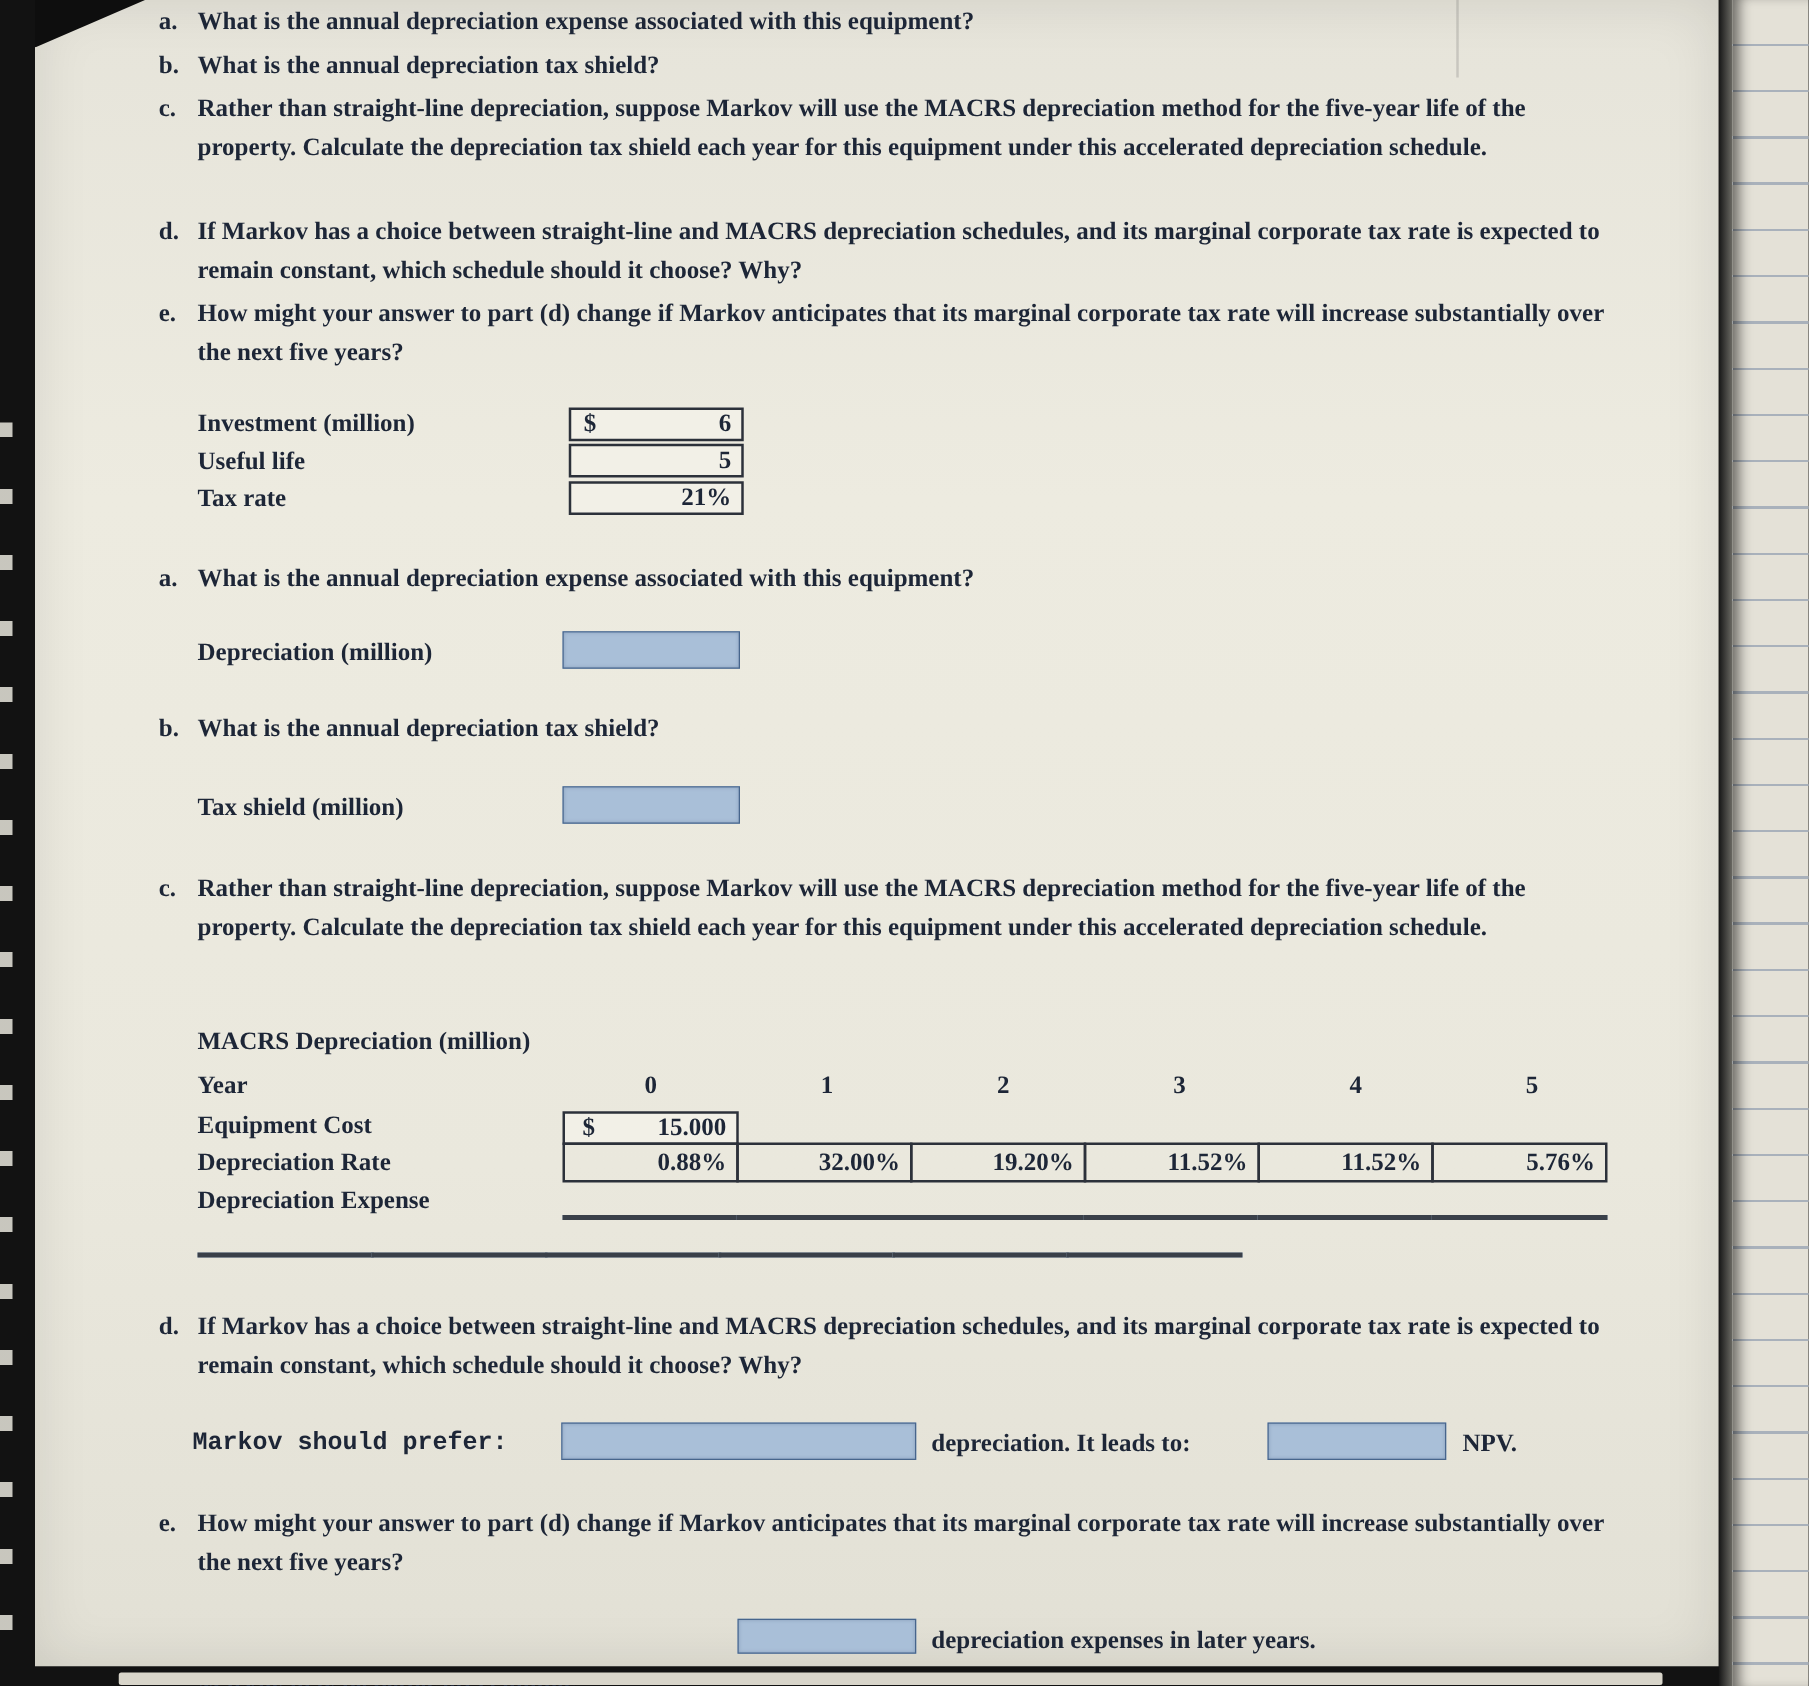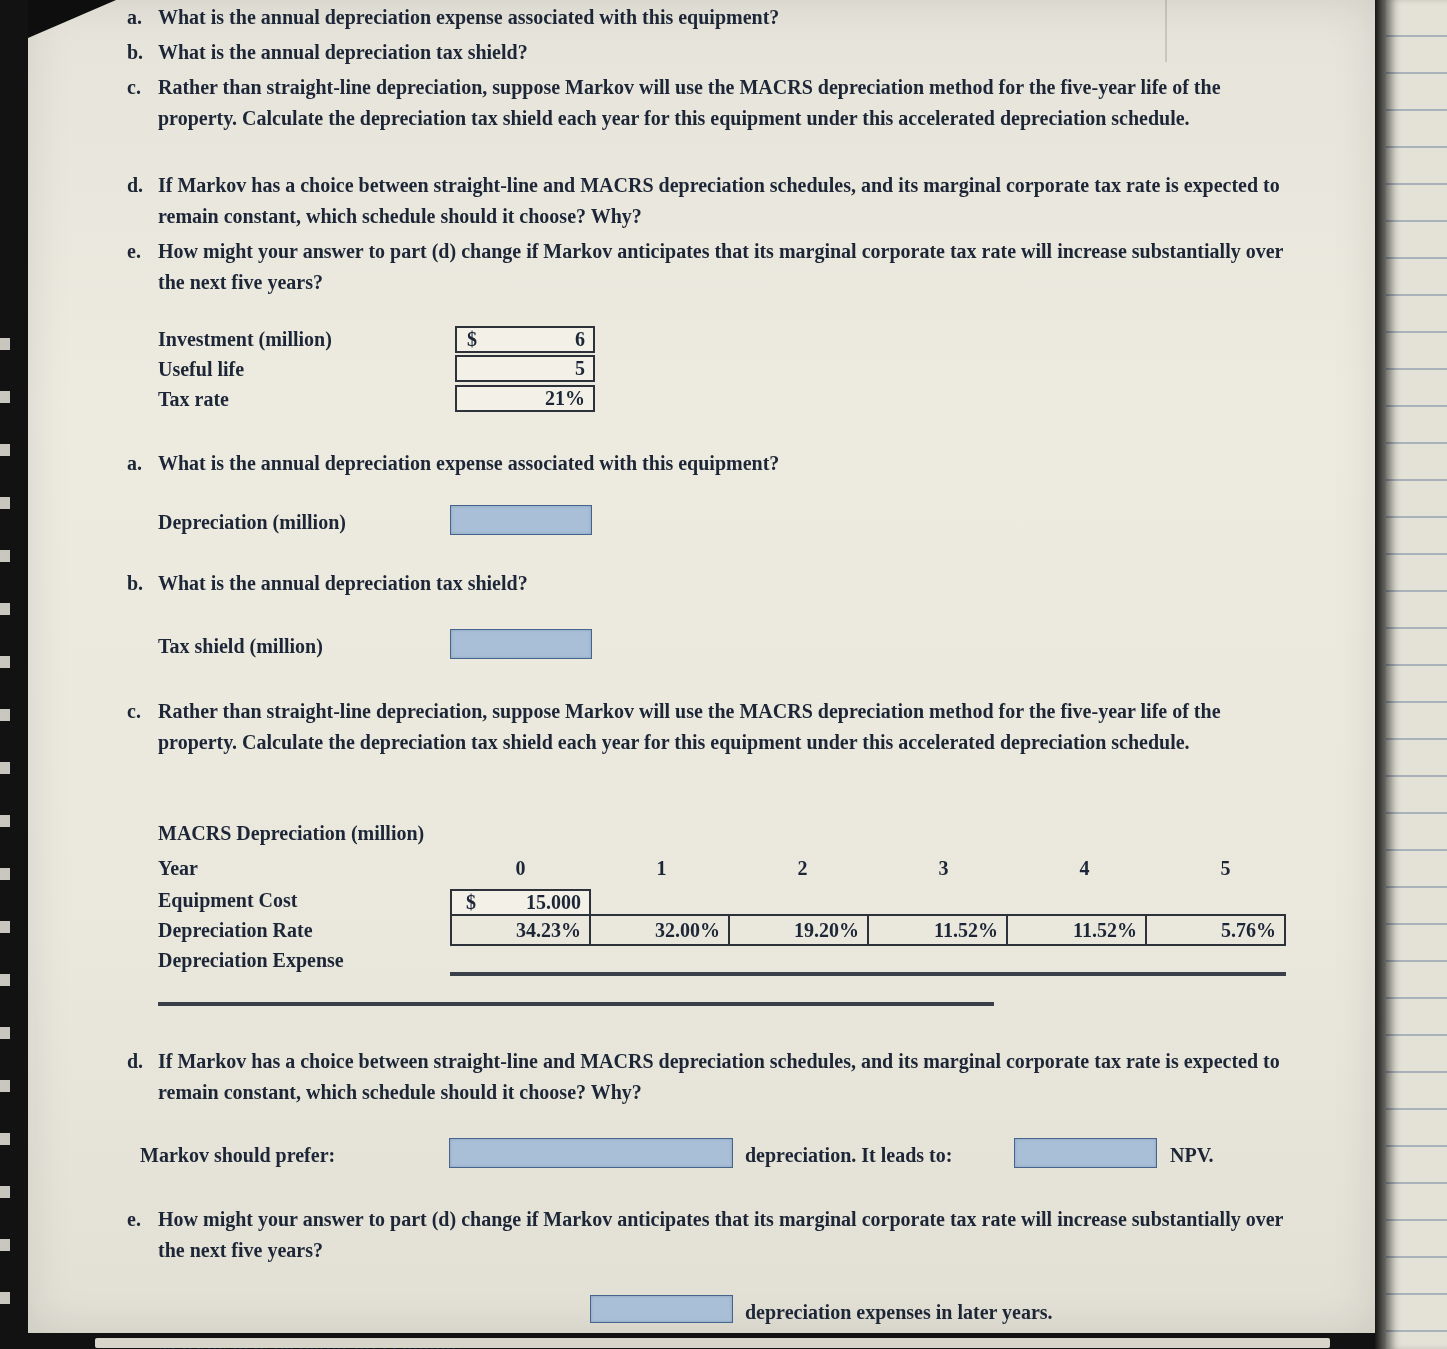--- a/index.html
+++ b/index.html
@@ -171,21 +171,21 @@
       <div class="mcells">
         <div class="ecell">
           <span>$</span>
           <span>15.000</span>
         </div>
       </div>
     </div>
     <div class="mrow collapse">
       <div class="mlabel">Depreciation Rate</div>
       <div class="mcells">
-        <div class="rcell">34.23%</div>
+        <div class="rcell">0.88%</div>
         <div class="rcell">32.00%</div>
         <div class="rcell">19.20%</div>
         <div class="rcell">11.52%</div>
         <div class="rcell">11.52%</div>
         <div class="rcell">5.76%</div>
       </div>
     </div>
     <div class="mrow collapse">
       <div class="mlabel">Depreciation Expense</div>
       <div class="mcells">
@@ -206,21 +206,21 @@
         <div class="bcell"></div>
         <div class="bcell"></div>
       </div>
     </div>
   </div>
 
   <div class="q" style="top:1046px">
     <span class="ltr">d.</span>
     <span class="txt">If Markov has a choice between straight-line and MACRS depreciation schedules, and its marginal corporate tax rate is expected to remain constant, which schedule should it choose? Why?</span>
   </div>
-  <div class="line" style="left:112px; top:1140px;">Markov should prefer:</div>
+  <div class="line" style="left:126px; top:1140px;font-family:Liberation Mono, monospace;">Markov should prefer:</div>
   <div class="blue-box" style="position:absolute; left:421px; top:1138px; width:284px; height:30px;"></div>
   <div class="line" style="left:717px; top:1140px;">depreciation. It leads to:</div>
   <div class="blue-box" style="position:absolute; left:986px; top:1138px; width:143px; height:30px;"></div>
   <div class="line" style="left:1142px; top:1140px;">NPV.</div>
 
   <div class="q" style="top:1204px">
     <span class="ltr">e.</span>
     <span class="txt">How might your answer to part (d) change if Markov anticipates that its marginal corporate tax rate will increase substantially over the next five years?</span>
   </div>
   <div class="line" style="left:130px; top:1333px;">Markov may be better off claiming:</div>

